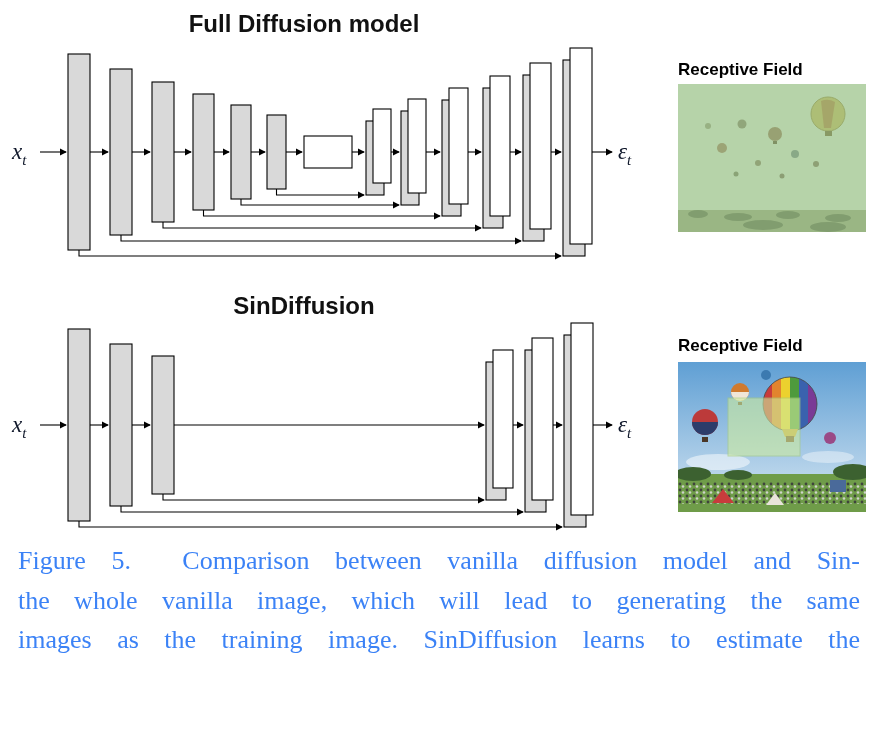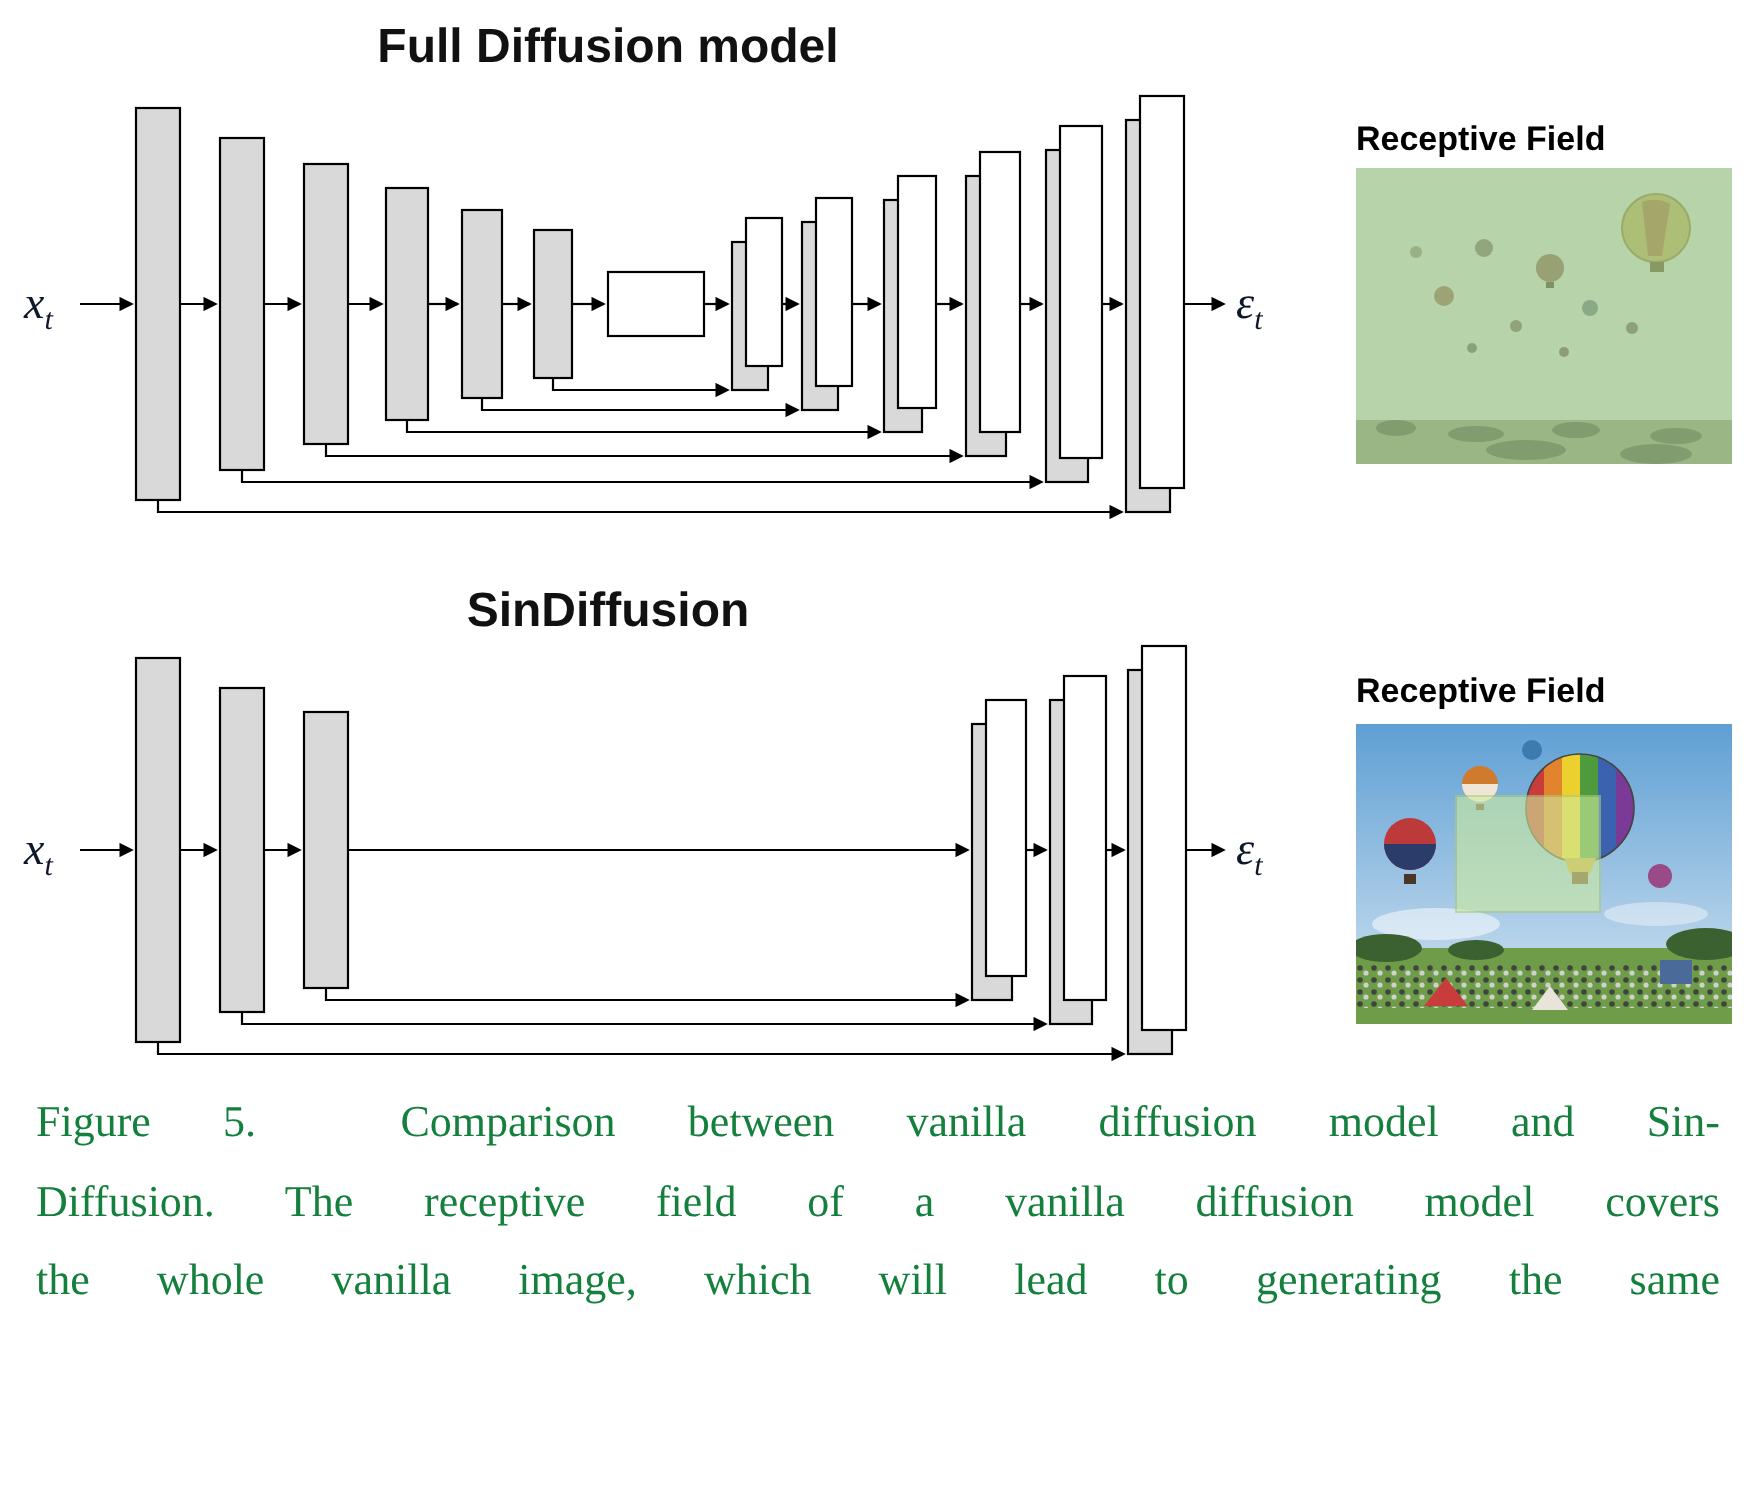--- a/index.html
+++ b/index.html
@@ -30,21 +30,21 @@
     position:absolute; left:678px; width:188px; 
     font-size:17px; font-weight:700; color:#000;
   }
   #rf-label-top { top:60px; }
   #rf-label-bottom { top:336px; }
   .rf-image { position:absolute; left:678px; width:188px; display:block; }
   #rf-image-top { top:84px; height:148px; }
   #rf-image-bottom { top:362px; height:150px; }
   .caption {
     position:absolute; left:18px; right:16px; top:541px;
-    font-family:"Liberation Serif", serif; font-size:22px; color:#15803d;
+    font-family:"Liberation Serif", serif; font-size:26px; color:#3b82f6;
   }
   .caption-line {
     line-height:39.5px; text-align:justify; text-align-last:justify;
   }
 </style>
 </head>
 <body>
 
 <div class="diagram-title" id="title-top">Full Diffusion model</div>
 <div class="diagram-title" id="title-bottom">SinDiffusion</div>
@@ -209,15 +209,15 @@
   </g>
   <rect x="0" y="120" width="188" height="22" fill="url(#crowdp)" opacity="0.9"></rect>
   <path d="M34,141 L45,127 L56,141 z" fill="#c83c3c"></path>
   <path d="M88,143 L97,131 L106,143 z" fill="#e8e4da"></path>
   <rect x="152" y="118" width="16" height="12" fill="#4a6a9a"></rect>
   <rect x="50" y="36" width="72" height="58" fill="#cdeb9e" opacity="0.6" stroke="#a8cc78" stroke-width="1"></rect>
 </svg>
 
 <div class="caption">
   <div class="caption-line">Figure 5.&nbsp; Comparison between vanilla diffusion model and Sin-</div>
-  <div class="caption-line">Diffusion. The receptive field of a vanilla diffusion model covers</div>
   <div class="caption-line">the whole vanilla image, which will lead to generating the same</div>
+  <div class="caption-line">images as the training image. SinDiffusion learns to estimate the</div>
 </div>
 
 </body></html>

